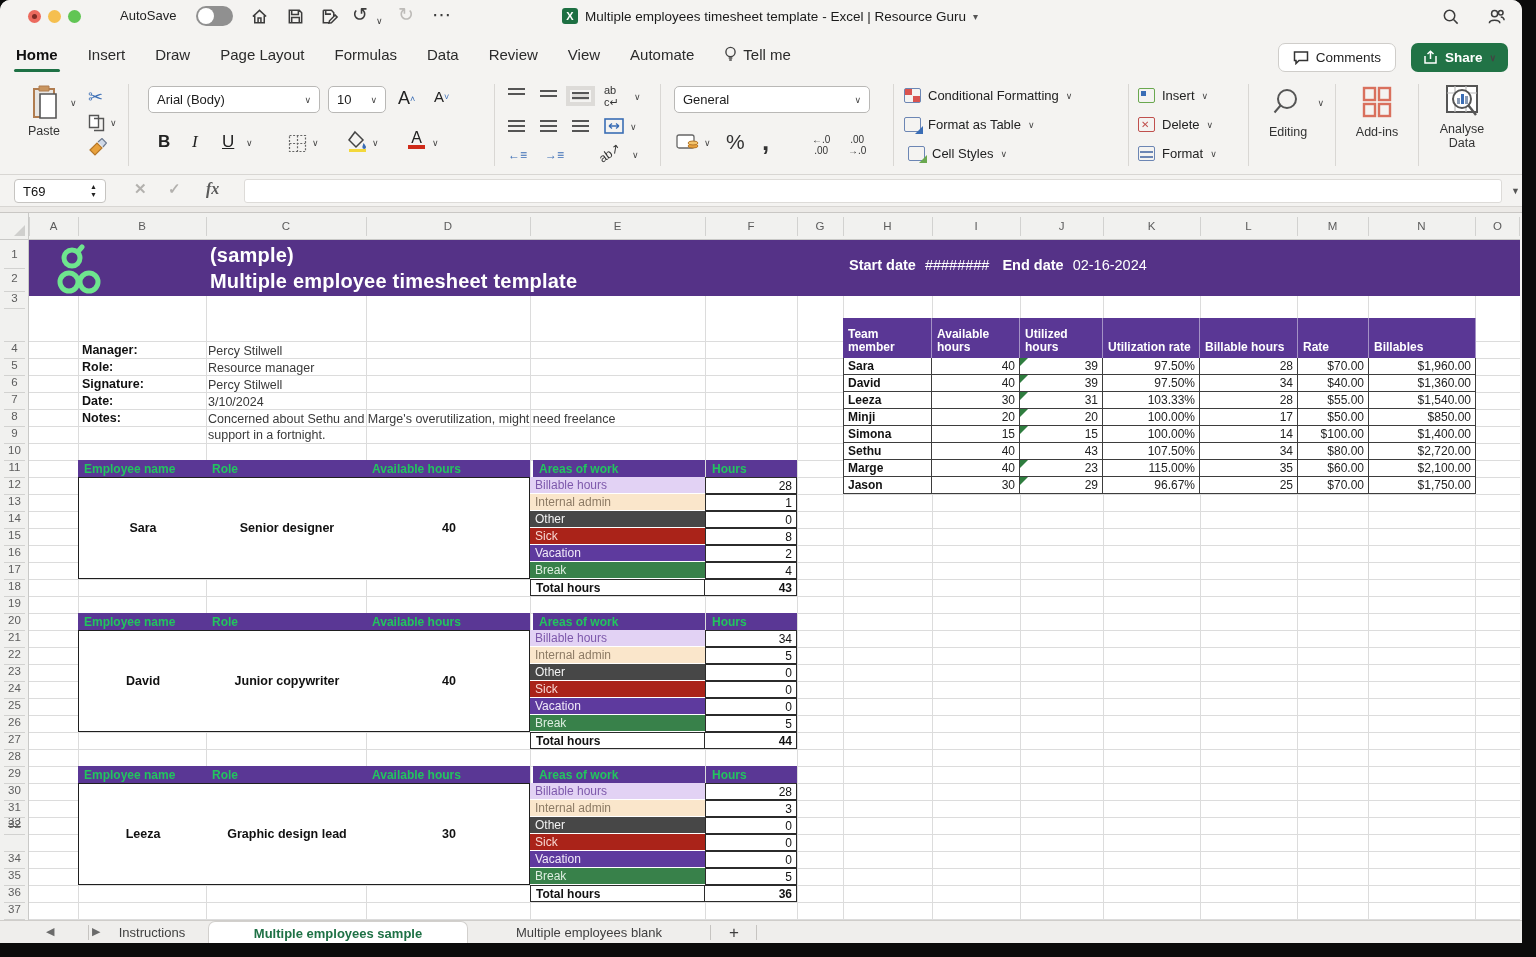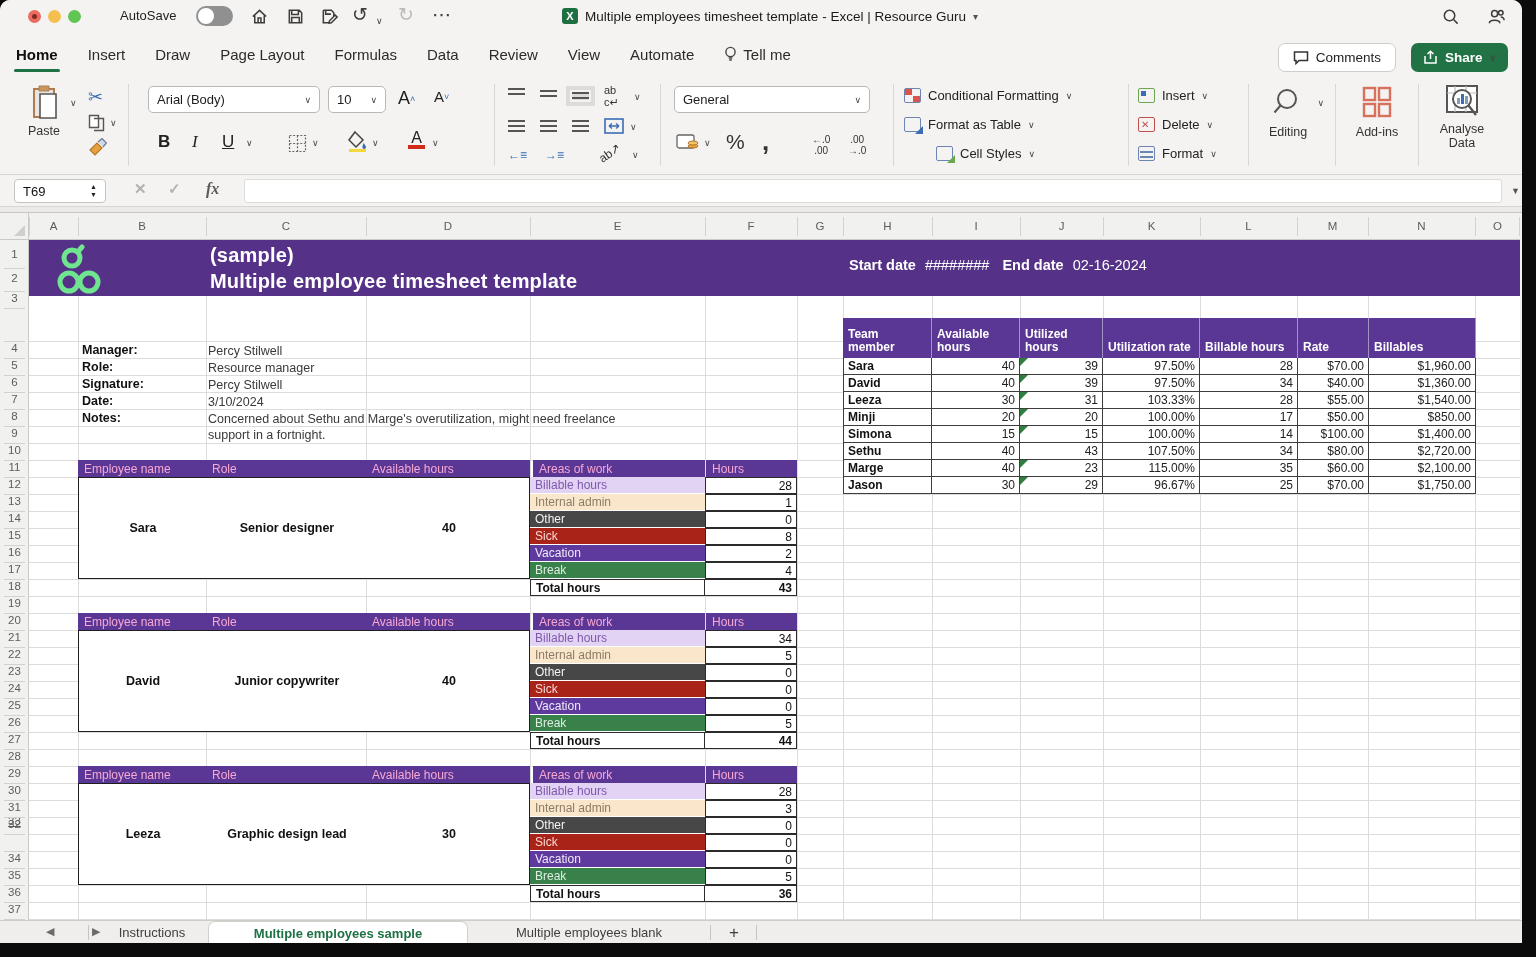--- a/index.html
+++ b/index.html
@@ -93,21 +93,21 @@
   #summary .dcell { border:1px solid #3d3d3d; border-top:none; background:#fff; padding:0 4px; display:flex; align-items:center; position:relative; }
   #summary .dcell + .dcell { border-left:none; }
   #summary .name { font-weight:bold; color:#111; }
   #summary .num { justify-content:flex-end; color:#222; }
   .w1{width:89px}.w2{width:88px}.w3{width:83px}.w4{width:97px}.w5{width:98px}.w6{width:71px}.w7{width:107px}
   .flag { position:absolute; left:0; top:0; width:0; height:0; border-left:8px solid #2f7d3f; border-bottom:8px solid transparent; }
 
   
   .emp-table { position:absolute; left:49px; width:719px; height:136px; z-index:3; font-size:12px; }
   .emp-head { position:absolute; left:0; top:0; width:719px; height:17px; }
-  .eh { position:absolute; top:0; height:17px; background:#5a3795; color:#f9a8d4; font-weight:normal; display:flex; align-items:center; padding-left:6px; }
+  .eh { position:absolute; top:0; height:17px; background:#5a3795; color:#22c55e; font-weight:bold; display:flex; align-items:center; padding-left:6px; }
   .eh.c1{left:0;width:128px}.eh.c2{left:128px;width:160px}.eh.c3{left:288px;width:164px}
   .eh.c4{left:455px;width:172px}.eh.c5{left:628px;width:91px}
   .emp-body { position:absolute; left:0; top:17px; width:452px; height:102px; border:1.5px solid #1f1f1f; background:#fff; }
   .emp-body span { position:absolute; top:50%; transform:translate(-50%,-50%); font-weight:bold; color:#111; font-size:12.5px; white-space:nowrap; }
   .ename{left:64px} .erole{left:208px} .ehours{left:370px}
   .alabel { position:absolute; left:452px; width:175px; height:17px; padding:0 5px; display:flex; align-items:center; border-bottom:1px solid #fff; }
   .ahours { position:absolute; left:627px; width:92px; height:17px; background:#fff; border:1px solid #2b2b2b; display:flex; align-items:center; justify-content:flex-end; padding-right:4px; color:#111; }
   .billable { background:#e2d2f4; color:#7d58ab; }
   .iadmin   { background:#fae6cb; color:#8d7b65; }
   .aother   { background:#474747; color:#f2f2f2; }
@@ -311,21 +311,21 @@
       <span>Conditional Formatting</span>
         <span class="chev">∨</span>
     </div>
     <div class="stylerow" style="left:904px;top:41px">
       <span class="grid-ic">
           <i style="position:absolute;right:-3px;bottom:-3px;width:8px;height:8px;background:#3a6db5;clip-path:polygon(0 100%,100% 0,100% 100%)"></i>
         </span>
       <span>Format as Table</span>
         <span class="chev">∨</span>
     </div>
-    <div class="stylerow" style="left:936px;top:70px">
+    <div class="stylerow" style="left:908px;top:70px">
       <span class="grid-ic">
           <i style="position:absolute;right:-3px;bottom:-3px;width:8px;height:8px;background:#6aa84f;clip-path:polygon(0 100%,100% 0,100% 100%)"></i>
         </span>
       <span>Cell Styles</span>
         <span class="chev">∨</span>
     </div>
     <div class="rsep" style="left:1128px"></div>
 
     <div class="stylerow" style="left:1138px;top:12px">
       <span class="grid-ic" style="border-color:#6aa84f">

